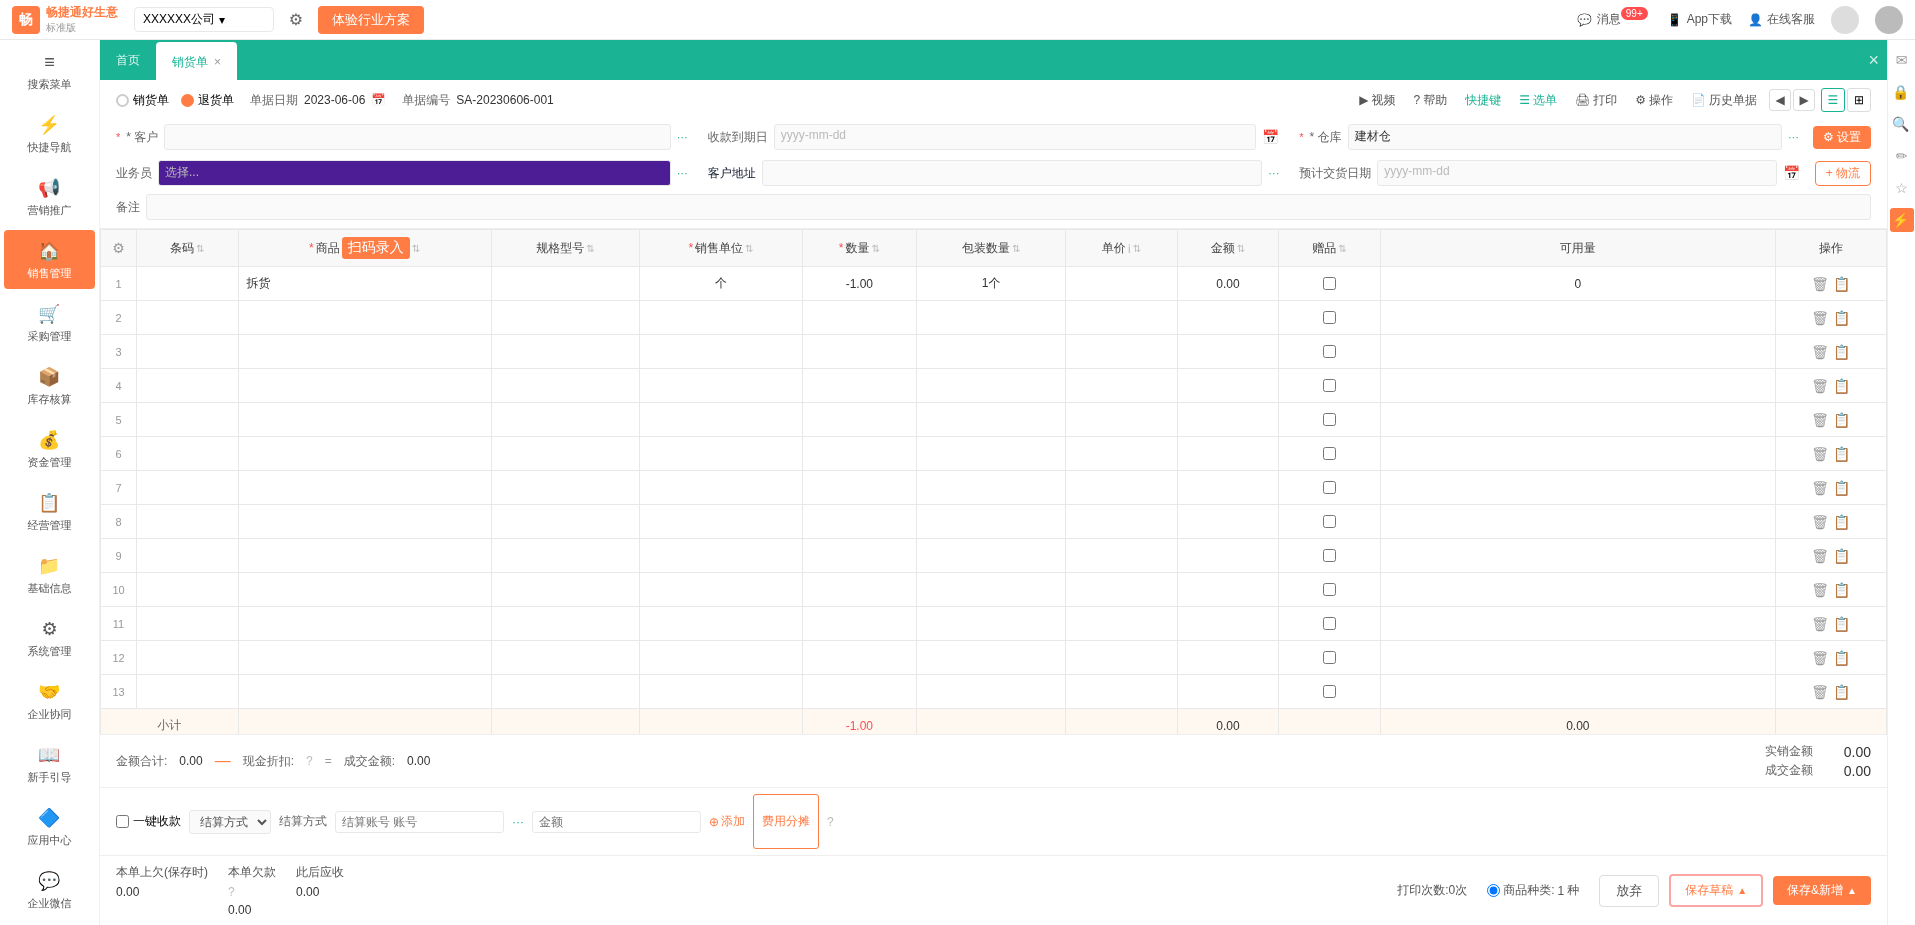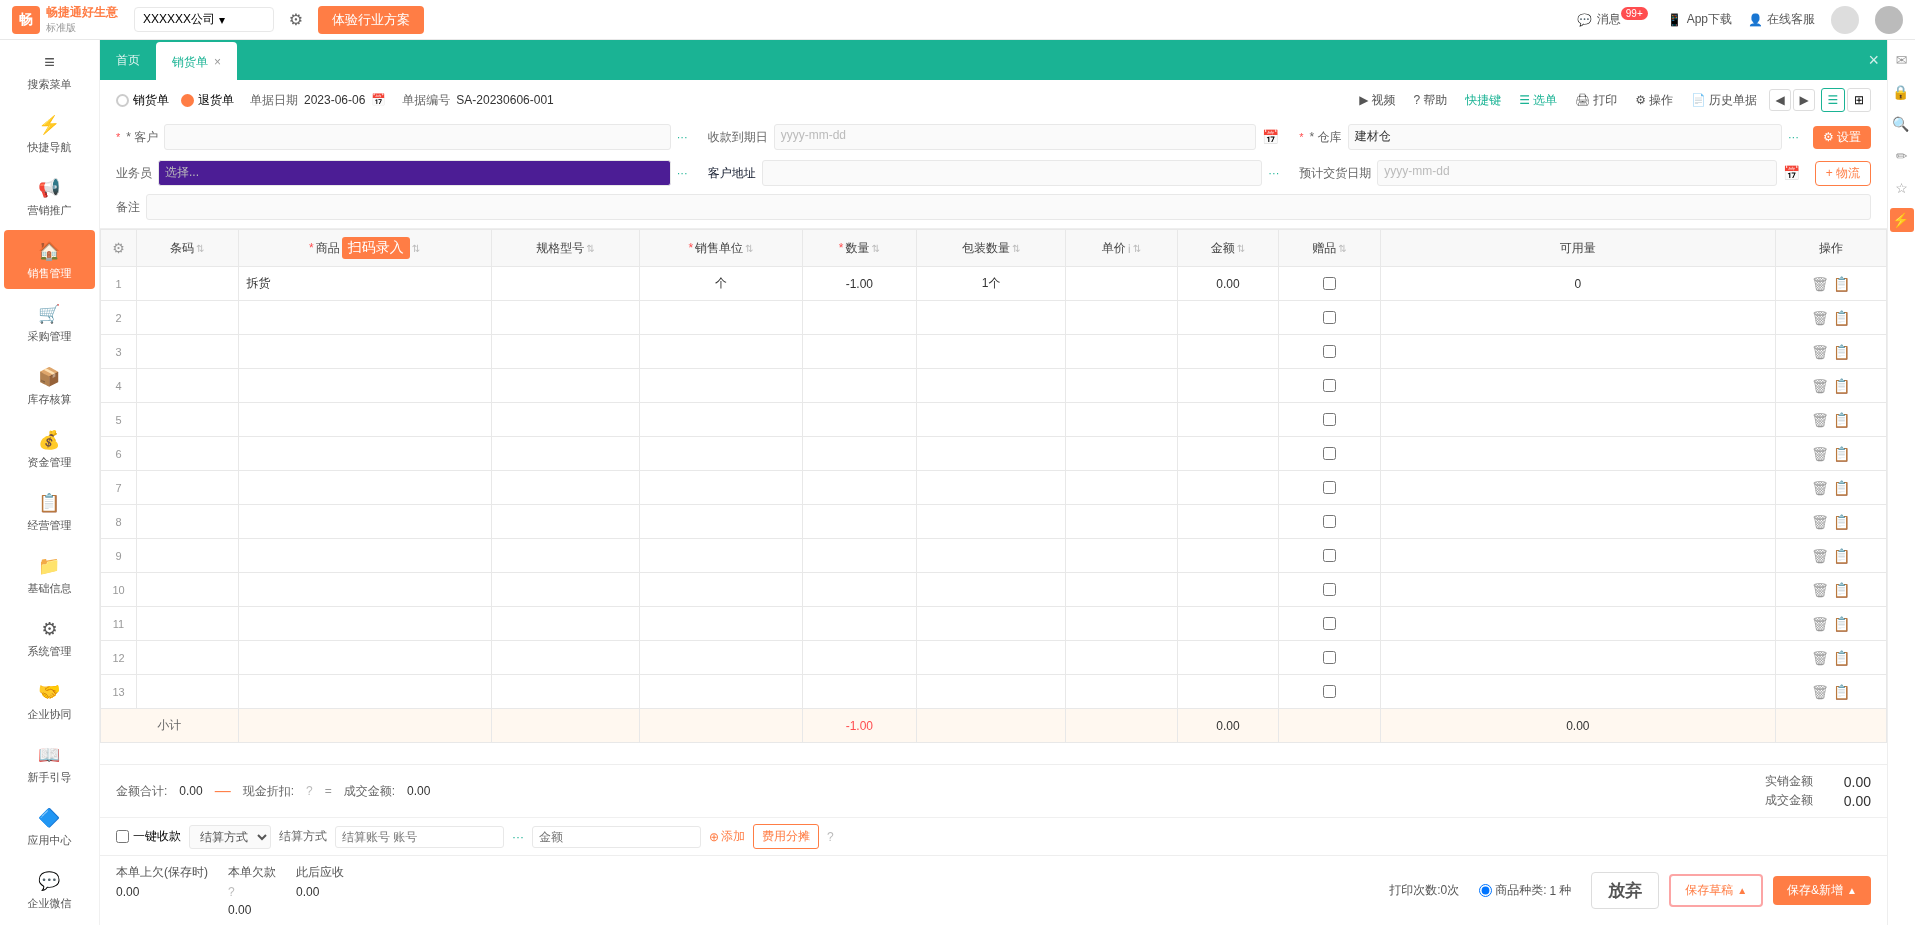--- a/index.html
+++ b/index.html
@@ -52,32 +52,32 @@
     .red-text { color: #ff4d4f; }
     .checkbox-cell { display: flex; justify-content: center; }
     input[type=checkbox] { cursor: pointer; }
     .action-cell { display: flex; gap: 4px; justify-content: center; }
     .icon-btn { color: #999; cursor: pointer; font-size: 14px; }
     .subtotal-row td { background: #fff8f0; font-weight: 500; }
 
     
     .footer-area { background: #fff; border-top: 1px solid #eee; flex-shrink: 0; }
     .add-btn { background: none; border: none; color: #ff7d45; cursor: pointer; display: flex; align-items: center; gap: 2px; }
-    .fee-btn { border: 1px solid #ff7d45; color: #ff7d45; background: none; border-radius: 3px; padding: 3px 8px; cursor: pointer; }
+    .fee-btn { border: 1px solid #ff7d45; color: #ff7d45; background: none; border-radius: 3px; padding: 18px 8px; cursor: pointer; }
     .help-icon { color: #bbb; cursor: pointer; }
 
     
     .bottom-bar { display: flex; align-items: center; background: #fff; border-top: 1px solid #eee; padding: 8px 16px; gap: 20px; flex-shrink: 0; }
     .bottom-stats { display: flex; gap: 20px; flex: 1; }
     .stat-item { display: flex; gap: 4px; color: #555; flex-direction: column; }
     .stat-q { color: #bbb; cursor: pointer; font-size: 12px; }
     .bottom-actions { display: flex; align-items: center; gap: 10px; }
     .print-info { display: flex; align-items: center; gap: 6px; color: #555; }
     .product-info { display: flex; align-items: center; gap: 4px; color: #555; }
-    .abandon-btn { border: 1px solid #ddd; background: #fff; color: #555; border-radius: 4px; padding: 6px 16px; cursor: pointer; font-size: 17px; font-weight: bold; }
+    .abandon-btn { border: 1px solid #ddd; background: #fff; color: #555; border-radius: 4px; padding: 6px 16px; cursor: pointer; font-size: 13px; }
     .save-draft-btn { border: 2px solid #fca5a5; background: #fff; color: #ff7d45; border-radius: 4px; padding: 6px 14px; cursor: pointer; font-size: 13px; display: flex; align-items: center; gap: 4px; }
     .save-new-btn { background: #ff7d45; color: white; border: none; border-radius: 4px; padding: 6px 14px; cursor: pointer; font-size: 13px; display: flex; align-items: center; gap: 4px; }
     .btn-arrow { font-size: 10px; }
 
     
     .right-panel { width: 28px; background: #fff; border-left: 1px solid #eee; display: flex; flex-direction: column; align-items: center; padding: 8px 0; gap: 8px; flex-shrink: 0; }
     .rp-btn { width: 24px; height: 24px; display: flex; align-items: center; justify-content: center; cursor: pointer; color: #999; font-size: 14px; border-radius: 3px; }
     .rp-btn.orange { background: #ff7d45; color: white; }
 
     .th-sort { display: flex; align-items: center; justify-content: center; gap: 2px; }

